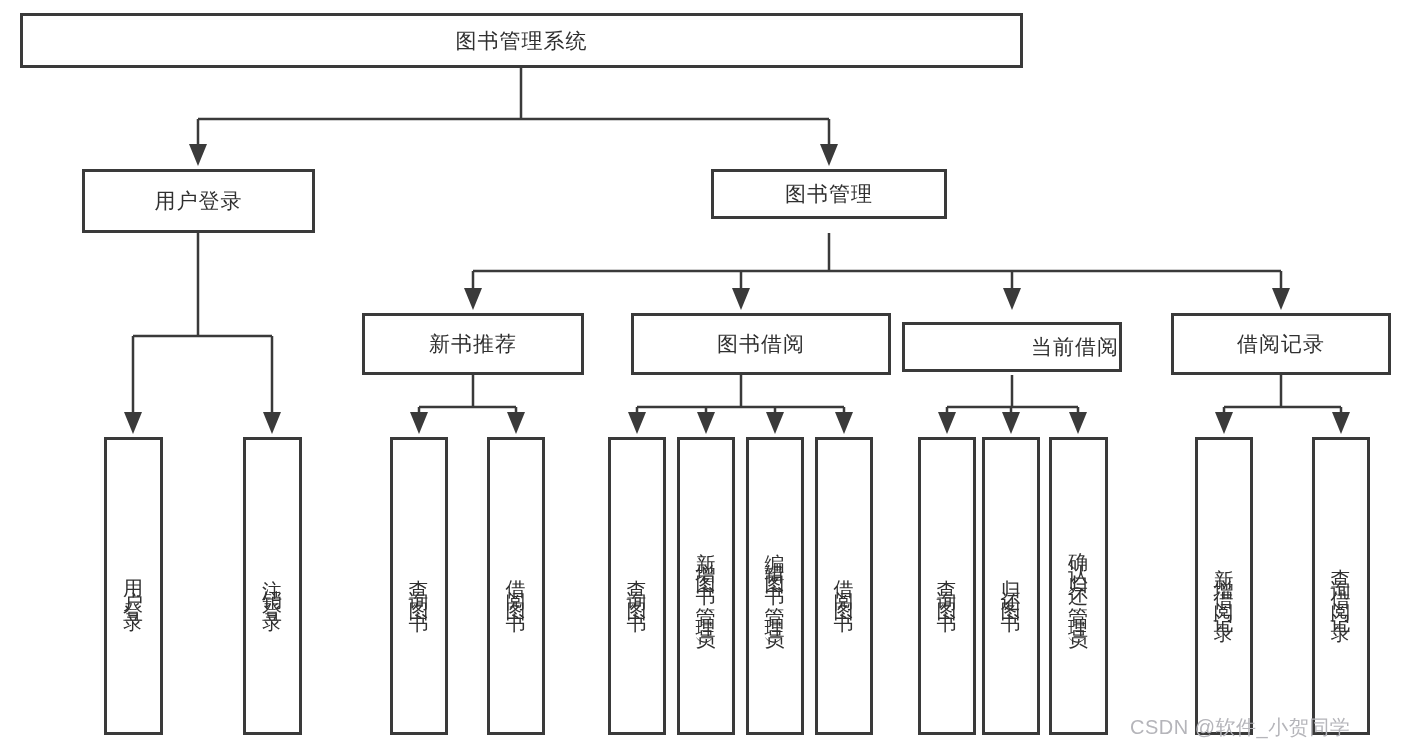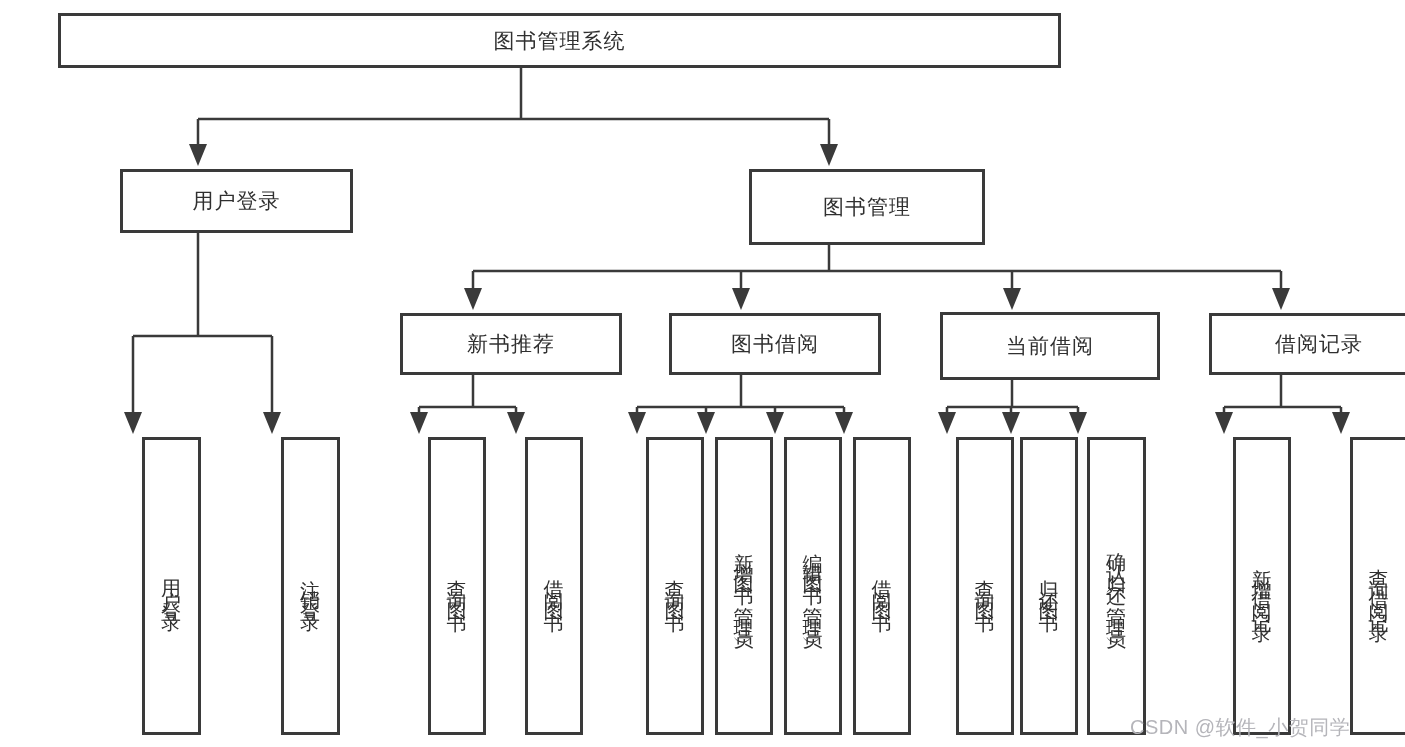--- a/index.html
+++ b/index.html
@@ -20,21 +20,20 @@
   }
   .box {
     position: absolute;
     box-sizing: border-box;
     border: 3px solid var(--line, #3a3a3a);
     background: #ffffff;
     display: flex;
     align-items: center;
     justify-content: center;
     z-index: 1;
-    margin-left: 38px;
   }
   .h .lbl {
     font-size: 21px;
     letter-spacing: 1px;
     white-space: nowrap;
   }
   .v .lbl {
     writing-mode: vertical-rl;
     text-orientation: mixed;
     font-size: 20px;
@@ -89,31 +88,31 @@
     </g>
   </svg>
 
   <div class="box h" style="left:20px; top:13px; width:1003px; height:55px;">
     <span class="lbl">图书管理系统</span>
   </div>
 
   <div class="box h" style="left:82px; top:169px; width:233px; height:64px;">
     <span class="lbl">用户登录</span>
   </div>
-  <div class="box h" style="left:711px; top:169px; width:236px; height:76px;">
+  <div class="box h" style="left:711px; top:169px; width:236px; height:50px;">
     <span class="lbl">图书管理</span>
   </div>
 
   <div class="box h" style="left:362px; top:313px; width:222px; height:62px;">
     <span class="lbl">新书推荐</span>
   </div>
-  <div class="box h" style="left:631px; top:313px; width:212px; height:62px;">
+  <div class="box h" style="left:631px; top:313px; width:260px; height:62px;">
     <span class="lbl">图书借阅</span>
   </div>
-  <div class="box h" style="left:902px; top:312px; width:220px; height:68px;">
+  <div class="box h" style="left:902px; top:322px; width:220px; height:50px;justify-content:flex-end;">
     <span class="lbl">当前借阅</span>
   </div>
   <div class="box h" style="left:1171px; top:313px; width:220px; height:62px;text-align:right;">
     <span class="lbl">借阅记录</span>
   </div>
 
   <div class="box v" style="left:104px; top:437px; width:59px; height:298px;">
     <span class="lbl">用户登录</span>
   </div>
   <div class="box v" style="left:243px; top:437px; width:59px; height:298px;">

